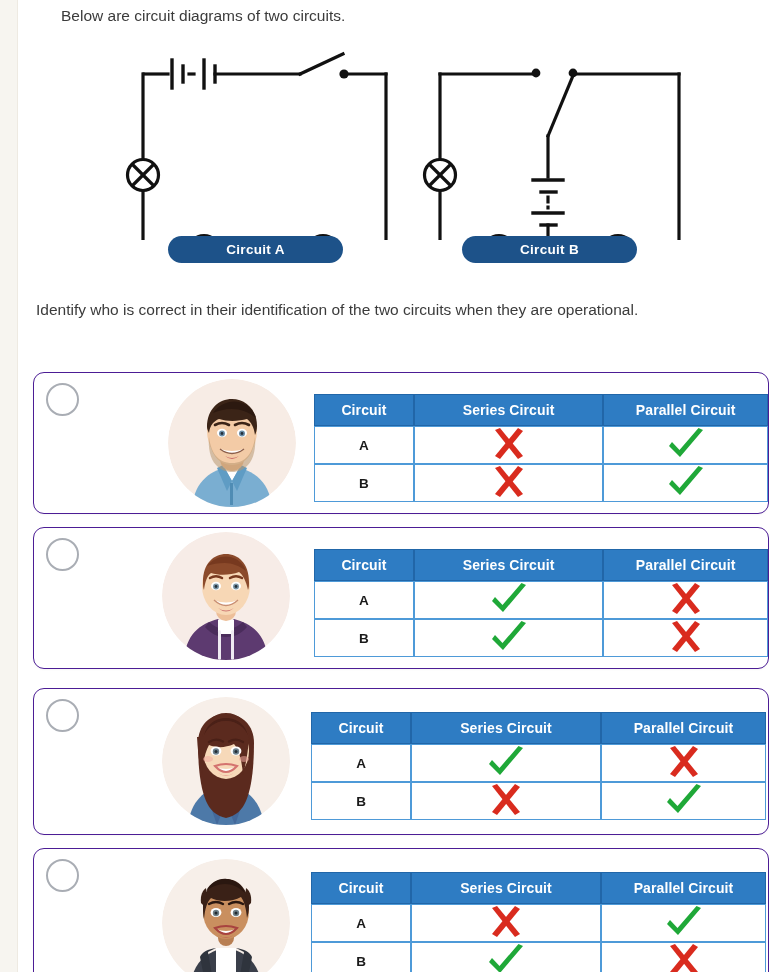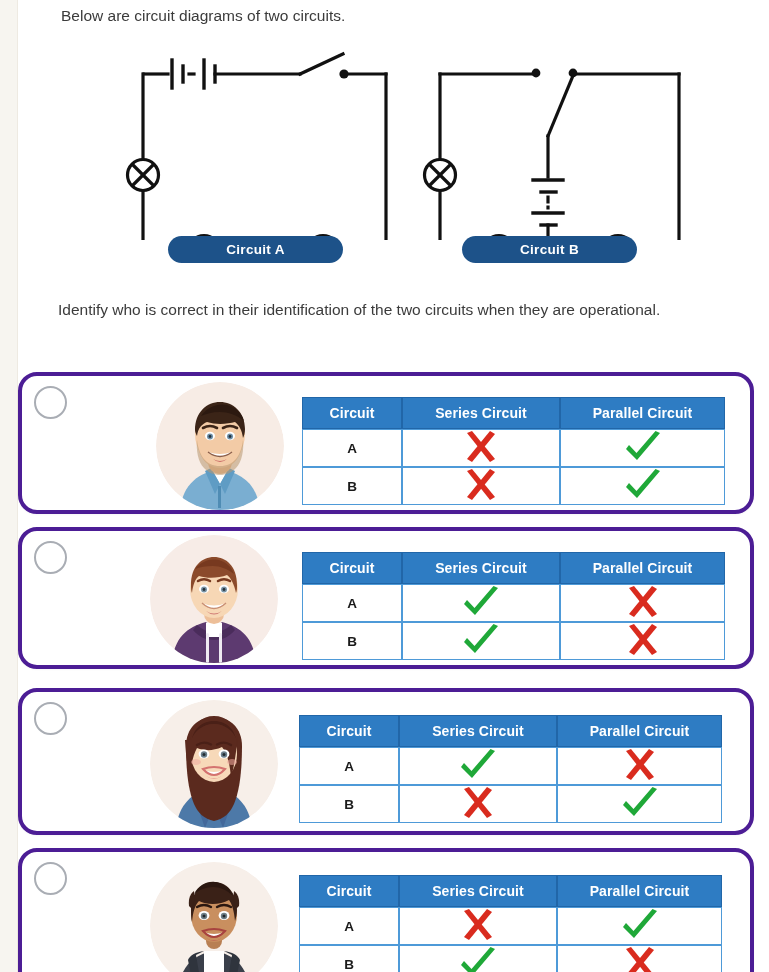--- a/index.html
+++ b/index.html
@@ -53,35 +53,35 @@
     letter-spacing: .3px;
     display: flex;
     align-items: center;
     justify-content: center;
   }
   #pill-a { left: 168px; top: 236px; width: 175px; }
   #pill-b { left: 462px; top: 236px; width: 175px; }
 
   .question-text {
     position: absolute;
-    left: 58px; top: 296px;
+    left: 36px; top: 296px;
     width: 690px;
     font-size: 15.5px;
     color: #3b3b3b;
     line-height: 27px;
   }
 
   
   .option-card {
     position: absolute;
-    left: 18px;
+    left: 33px;
     width: 736px;
     background: #ffffff;
-    border: 4px solid #4c1d95;
-    border-radius: 19px;
+    border: 1px solid #4c1d95;
+    border-radius: 11px;
     box-shadow: 0 1px 2px rgba(0,0,0,0.035);
   }
   #opt-0 { top: 372px; height: 142px; }
   #opt-1 { top: 527px; height: 142px; }
   #opt-2 { top: 688px; height: 147px; }
   #opt-3 { top: 848px; height: 142px; }
 
   .radio {
     position: absolute;
     left: 12px; top: 10px;
@@ -122,21 +122,21 @@
     vertical-align: middle;
   }
   .vtable td.lbl {
     font-size: 13.5px;
     font-weight: bold;
     color: #1a1a1a;
   }
   .mark { display: block; margin: 0 auto; overflow: visible; }
 
   .col-circuit { width: 100px; }
-  .col-series  { width: 158px; }
+  .col-series  { width: 190px; }
   .col-parallel{ width: 165px; }
 </style>
 </head>
 <body>
 
 <div id="page">
 
   <div class="left-strip"></div>
 
   <div class="intro-text">Below are circuit diagrams of two circuits.</div>

